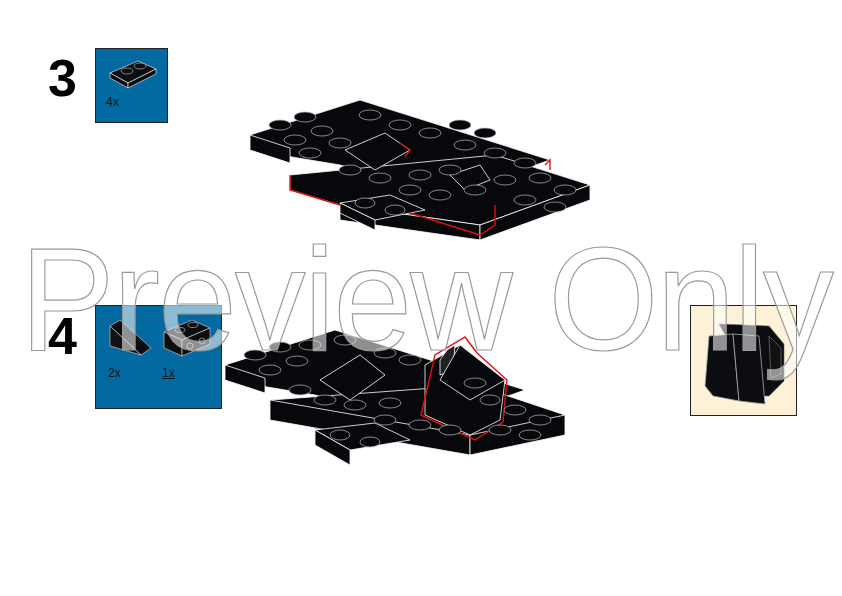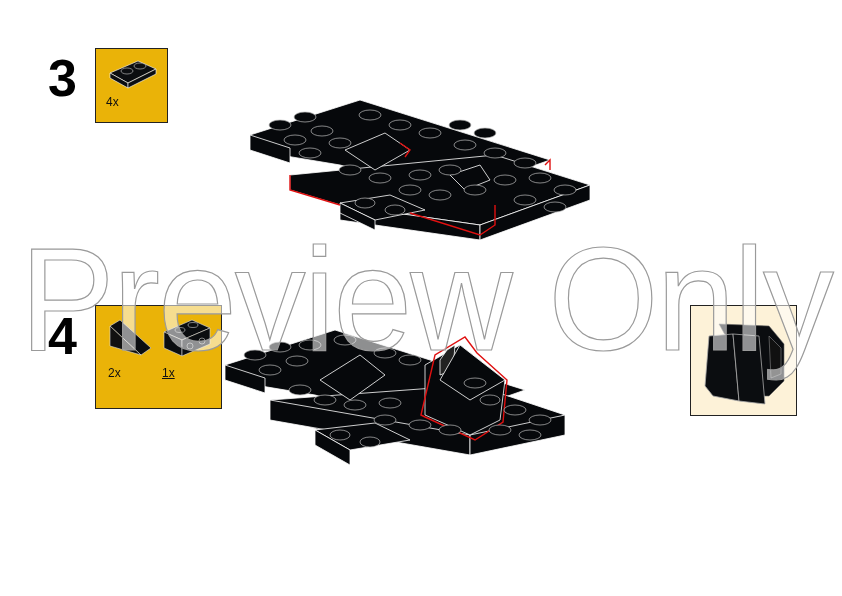--- a/index.html
+++ b/index.html
@@ -1,18 +1,18 @@
 <!DOCTYPE html>
 <html><head>
 <meta charset="utf-8">
 <style>
   html,body{margin:0;padding:0;background:#ffffff;}
   body{width:842px;height:596px;position:relative;overflow:hidden;font-family:"Liberation Sans",sans-serif;}
   .step-num{position:absolute;font-family:"Liberation Sans",sans-serif;font-weight:bold;font-size:52px;color:#000;line-height:1;}
-  .parts-box{position:absolute;background:#eab308;border:1.5px solid #222;box-sizing:border-box;}
+  .parts-box{position:absolute;background:#0369a1;border:1.5px solid #222;box-sizing:border-box;}
   .parts-box.sub{background:#fdf2d8;}
   .qty{position:absolute;font-size:12px;color:#111;}
   svg{position:absolute;overflow:visible;}
   .watermark{position:absolute;left:20px;top:228px;width:820px;height:140px;pointer-events:none;}
   .watermark text{font-family:"Liberation Sans",sans-serif;font-size:146px;fill:rgba(255,255,255,0.55);stroke:#9a9a9a;stroke-width:1.2;letter-spacing:-2px;}
 </style>
 </head>
 <body>
 
 <div class="step-num" style="left:48px;top:52px;">3</div>

